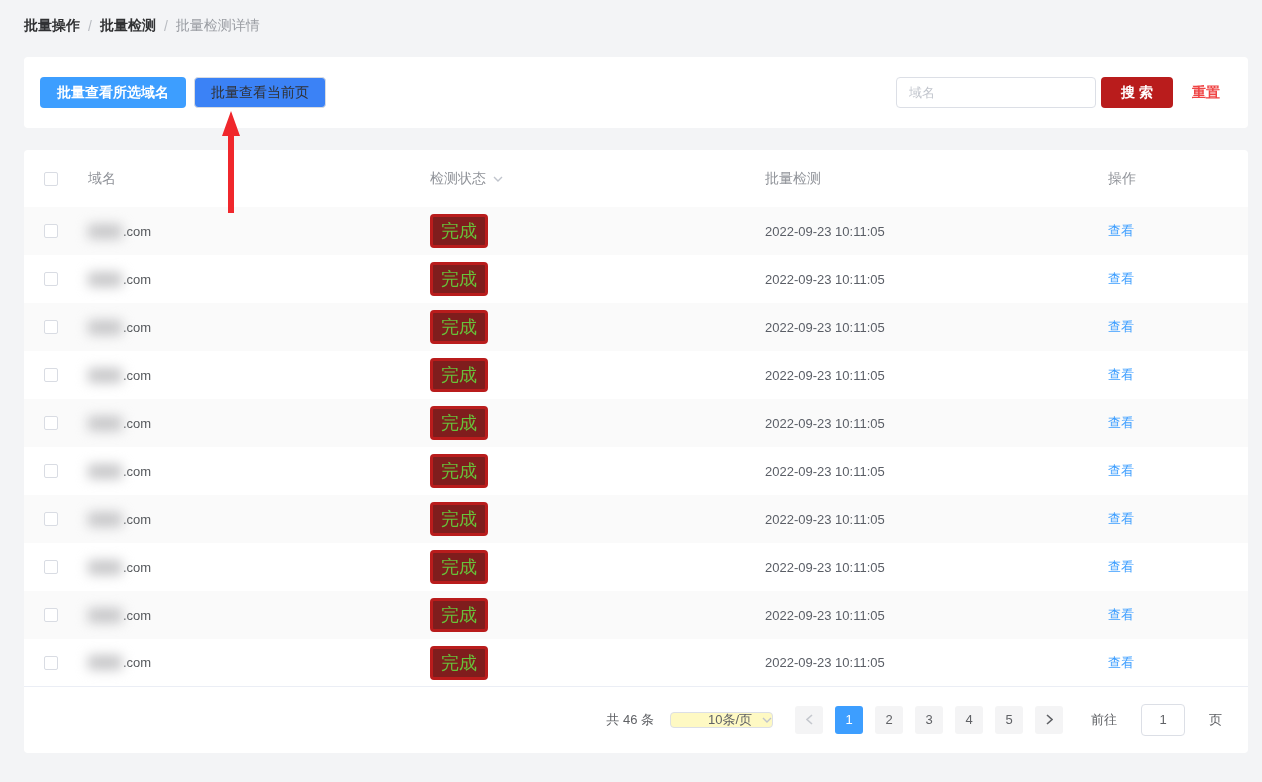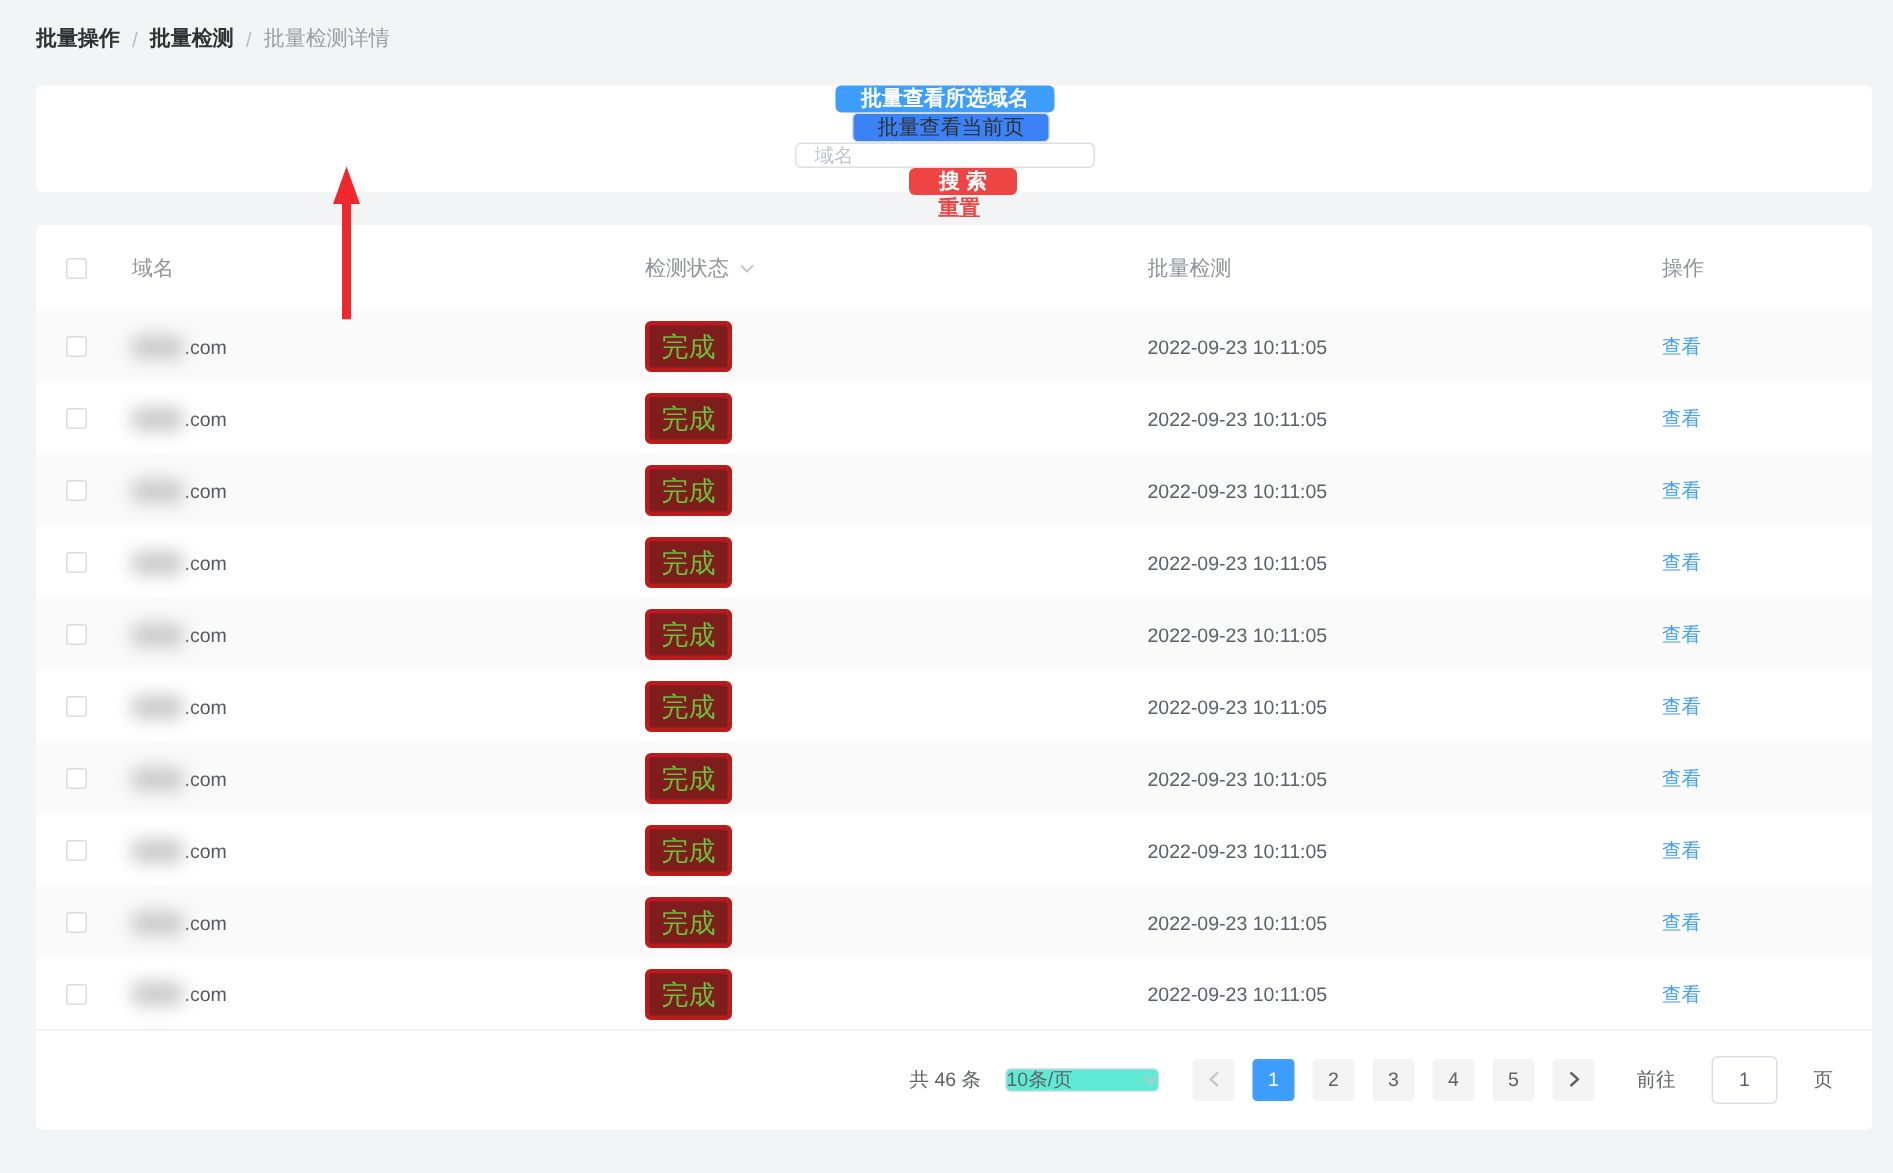--- a/index.html
+++ b/index.html
@@ -14,31 +14,31 @@
   .breadcrumb {
     padding:17px 16px 0 24px;
     font-size:14px;
     display:flex; align-items:center; gap:8px;
   }
   .breadcrumb .crumb-strong { color:#303133; font-weight:bold; }
   .breadcrumb .crumb-sep { color:#b9bcc2; }
   .breadcrumb .crumb-last { color:#9a9da3; }
 
   .card { background:#fff; border-radius:4px; position:absolute; left:24px; width:1224px; }
-  .toolbar-card { top:57px; height:71px; display:flex; align-items:center; padding:0 28px 0 16px;flex-direction:column; }
+  .toolbar-card { top:57px; height:71px; display:flex; align-items:center; padding:0 28px 0 16px; }
   .btn { border:none; cursor:pointer; font-family:inherit; font-size:14px; border-radius:4px; height:31px; display:inline-flex; align-items:center; justify-content:center; }
   .btn-primary { background:#3d9eff; color:#fff; font-weight:bold; padding:0 17px; }
   .btn-plain { background:#3b82f6; color:#303133; border:1px solid #d9dce1; padding:0 16px; margin-left:8px; }
   .toolbar-spacer { flex:1; }
   .search-input {
     width:200px; height:31px; border:1px solid #dcdfe6; border-radius:4px;
     padding:0 12px; font-size:13px; font-family:inherit; color:#5a5e66; outline:none;
   }
   .search-input::placeholder { color:#c0c4cc; }
-  .btn-search { margin-left:24px; padding:0 20px; background:#ef4444; color:#fff; font-weight:bold; }
+  .btn-search { margin-left:5px; padding:0 20px; background:#b91c1c; color:#fff; font-weight:bold; }
   .reset-link { margin-left:19px; color:#ef4444; font-size:14px; font-weight:bold; text-decoration:none; cursor:pointer; }
 
   .table-card { top:150px; height:603px; }
   .thead, .trow { display:flex; align-items:center; }
   .thead { height:57px; color:#909399; font-size:14px; }
   .trow { height:48px; font-size:13px; }
   .trow:nth-child(odd) { background:#fafafa; }
   .trow:last-child { border-bottom:1px solid #ebeef5; }
   .col { display:flex; align-items:center; }
   .col-check { width:64px; padding-left:20px; }
@@ -63,22 +63,22 @@
   .time-text { color:#5a5e66; }
   .domain-suffix { color:#55585c; }
 
   .pagination {
     height:65px; display:flex; align-items:center; justify-content:flex-end;
     padding-right:26px; font-size:13px; color:#606266;
   }
   .total-text { margin-right:16px; }
   .size-select {
     width:103px; height:16px; border:1px solid #dcdfe6; border-radius:4px;
-    display:flex; align-items:center; justify-content:space-between; gap:10px;
-    color:#606266; cursor:pointer; background:#5eead4; margin-right:16px; font-size:13px;
+    display:flex; align-items:center; justify-content:flex-end; gap:10px;
+    color:#606266; cursor:pointer; background:#fef9c3; margin-right:16px; font-size:13px;
   }
   .pager { display:flex; align-items:center; }
   .page-btn {
     min-width:28px; height:28px; margin:0 6px; border:none; border-radius:3px;
     background:#f4f4f5; color:#606266; font-size:13px; font-family:inherit;
     display:inline-flex; align-items:center; justify-content:center; cursor:pointer;
   }
   .page-btn.active { background:#3d9eff; color:#fff; }
   .nav-btn svg { display:block; }
   .goto { display:flex; align-items:center; margin-left:22px; gap:24px;justify-content:center; }

